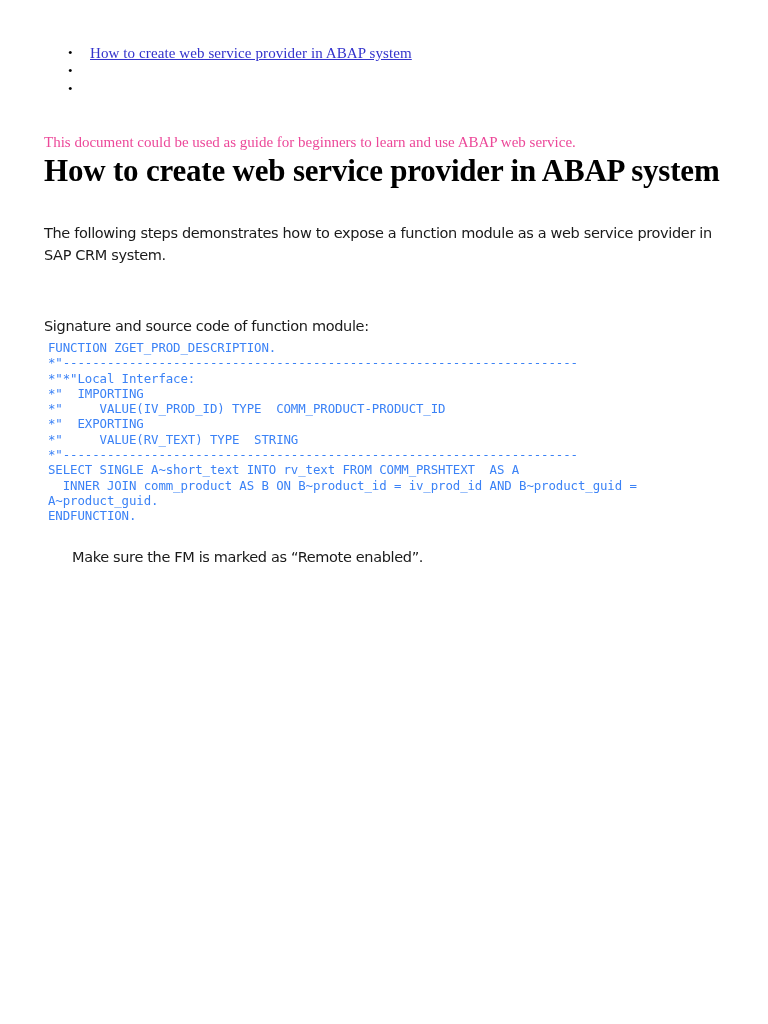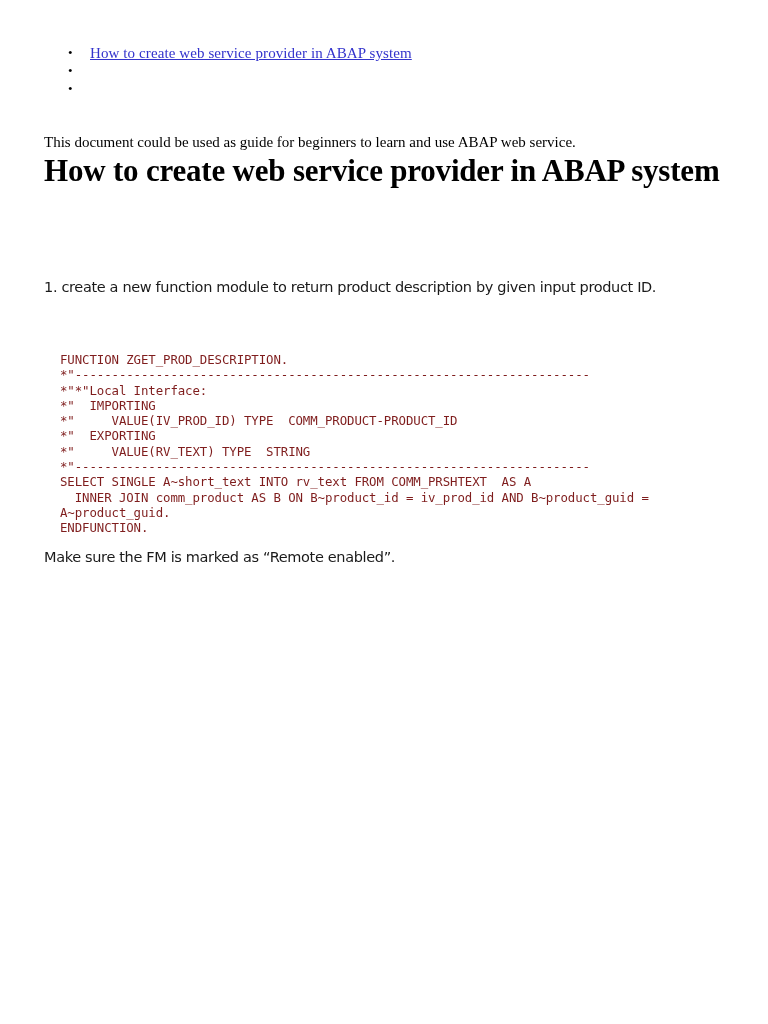--- a/index.html
+++ b/index.html
@@ -61,21 +61,21 @@
 
   
   .intro-para {
     position: absolute;
     left: 44px;
     top: 118px;
     width: 690px;
     font-family: "Liberation Serif", "DejaVu Serif", serif;
     font-size: 15px;
     line-height: 19px;
-    color: #000000;
+    color: #ec4899;
   }
 
   
   .main-heading {
     position: absolute;
     left: 44px;
     top: 152px;
     width: 700px;
     margin: 0;
     font-family: "Liberation Serif", "DejaVu Serif", serif;
@@ -93,33 +93,33 @@
     left: 44px;
     font-family: "DejaVu Sans", "Liberation Sans", sans-serif;
     font-size: 14.5px;
     line-height: 22px;
     color: #1a1a1a;
     letter-spacing: -0.35px;
   }
   .para-steps  { top: 207px; width: 682px; }
   .para-step1  { top: 261px; width: 682px; }
   .para-sig    { top: 300px; width: 682px; }
-  .para-remote { top: 531px; width: 682px; }
+  .para-remote { top: 531px; width: 682px; margin-left: 28px; }
 
   
   .code-block {
     position: absolute;
     left: 44px;
     top: 336px;
     width: 700px;
-    margin: 16px;
+    margin: 4px;
     font-family: "DejaVu Sans Mono", "Liberation Mono", monospace;
     font-size: 12.4px;
     line-height: 15.3px;
-    color: #7f1d1d;
+    color: #3b82f6;
     white-space: pre;
     letter-spacing: -0.1px;
   }
 </style>
 </head>
 <body>
 
 <div class="page">
 
   <ul class="toc">
@@ -132,23 +132,24 @@
     </li>
     <li class="toc-item">
       <span class="bullet">•</span>
     </li>
   </ul>
 
   <p class="intro-para">This document could be used as guide for beginners to learn and use ABAP web service.</p>
 
   <h1 class="main-heading">How to create web service provider in ABAP system</h1>
 
+  <p class="body-para para-steps">The following steps demonstrates how to expose a function module as a web service provider in SAP CRM system.</p>
 
-  <p class="body-para para-step1">1. create a new function module to return product description by given input product ID.</p>
 
+  <p class="body-para para-sig">Signature and source code of function module:</p>
 
   <pre class="code-block">FUNCTION ZGET_PROD_DESCRIPTION.
 *"----------------------------------------------------------------------
 *"*"Local Interface:
 *"  IMPORTING
 *"     VALUE(IV_PROD_ID) TYPE  COMM_PRODUCT-PRODUCT_ID
 *"  EXPORTING
 *"     VALUE(RV_TEXT) TYPE  STRING
 *"----------------------------------------------------------------------
 SELECT SINGLE A~short_text INTO rv_text FROM COMM_PRSHTEXT  AS A

